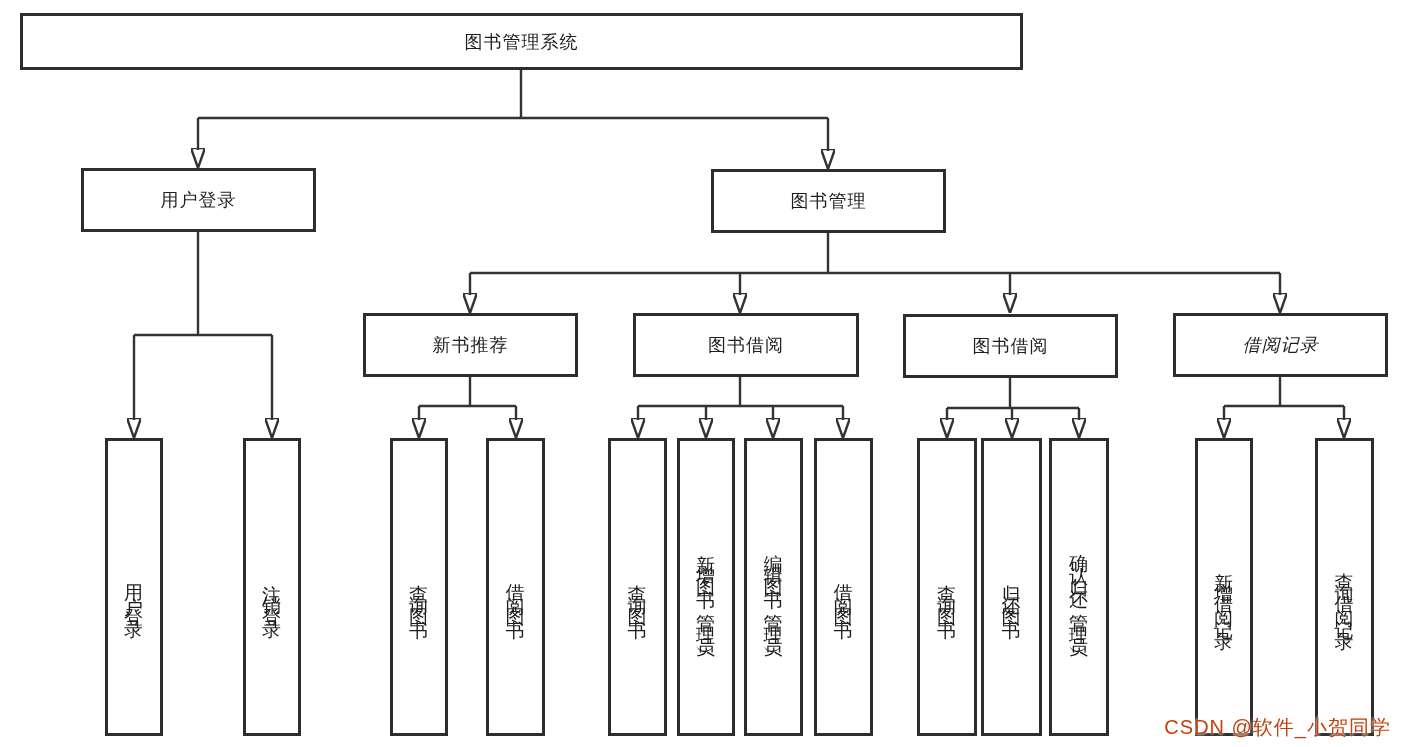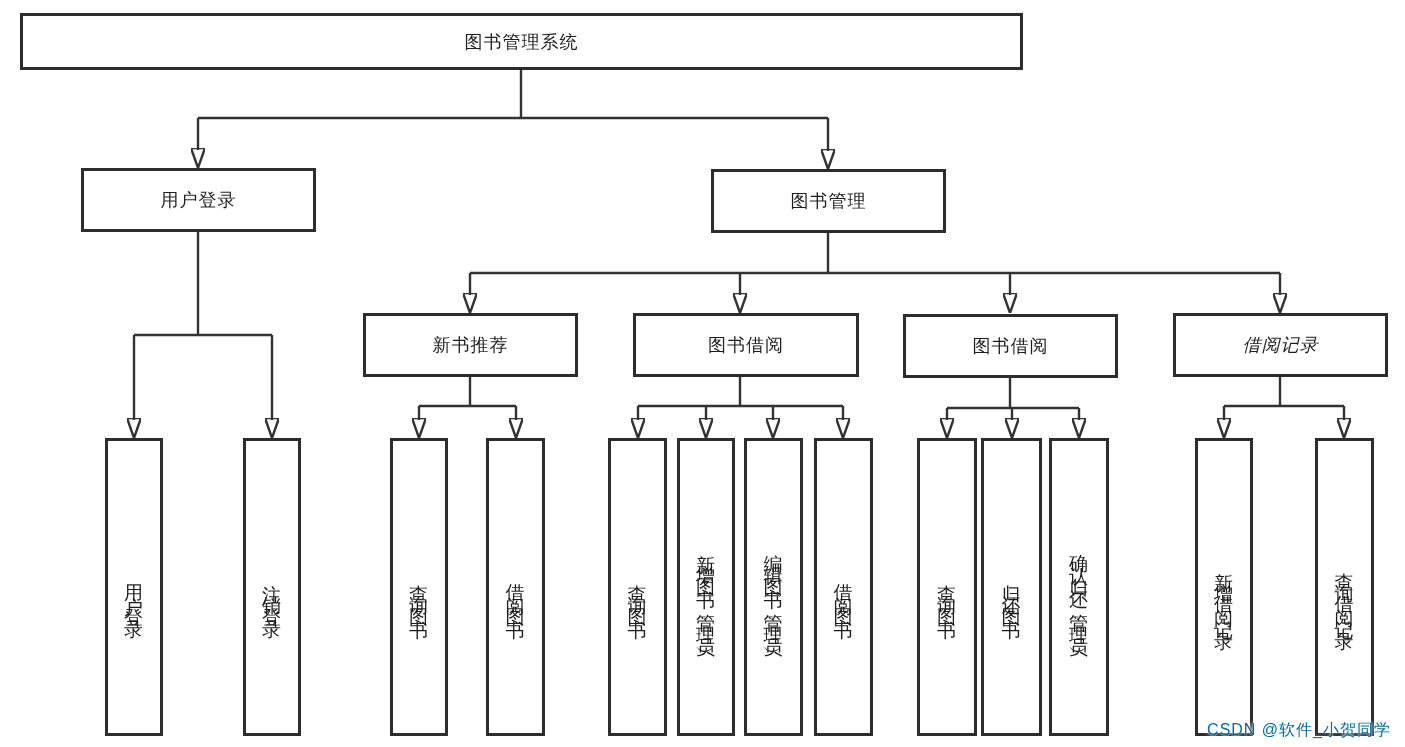--- a/index.html
+++ b/index.html
@@ -50,22 +50,22 @@
     text-orientation: mixed;
     font-size: 19px;
     letter-spacing: 12px;
     line-height: 1;
     margin-top: 12px; 
   }
   .watermark {
     position: absolute;
     right: 14px;
     bottom: 6px;
-    font-size: 16px;
-    color: #0369a1;
+    font-size: 20px;
+    color: #c2410c;
     letter-spacing: 1px;
     text-shadow: 0 0 4px #ffffff, 0 0 2px #ffffff;
     z-index: 5;
     margin-left: 28px;
   }
 </style>
 </head>
 <body>
 
 <div class="canvas">

